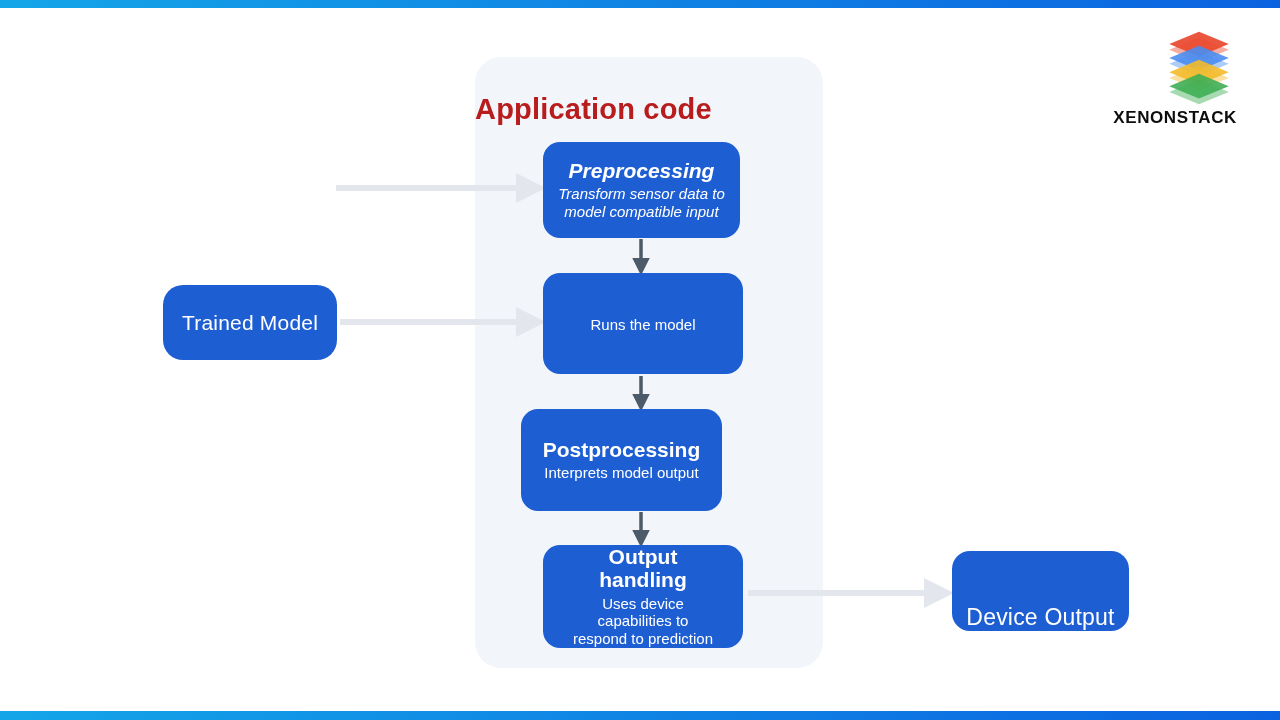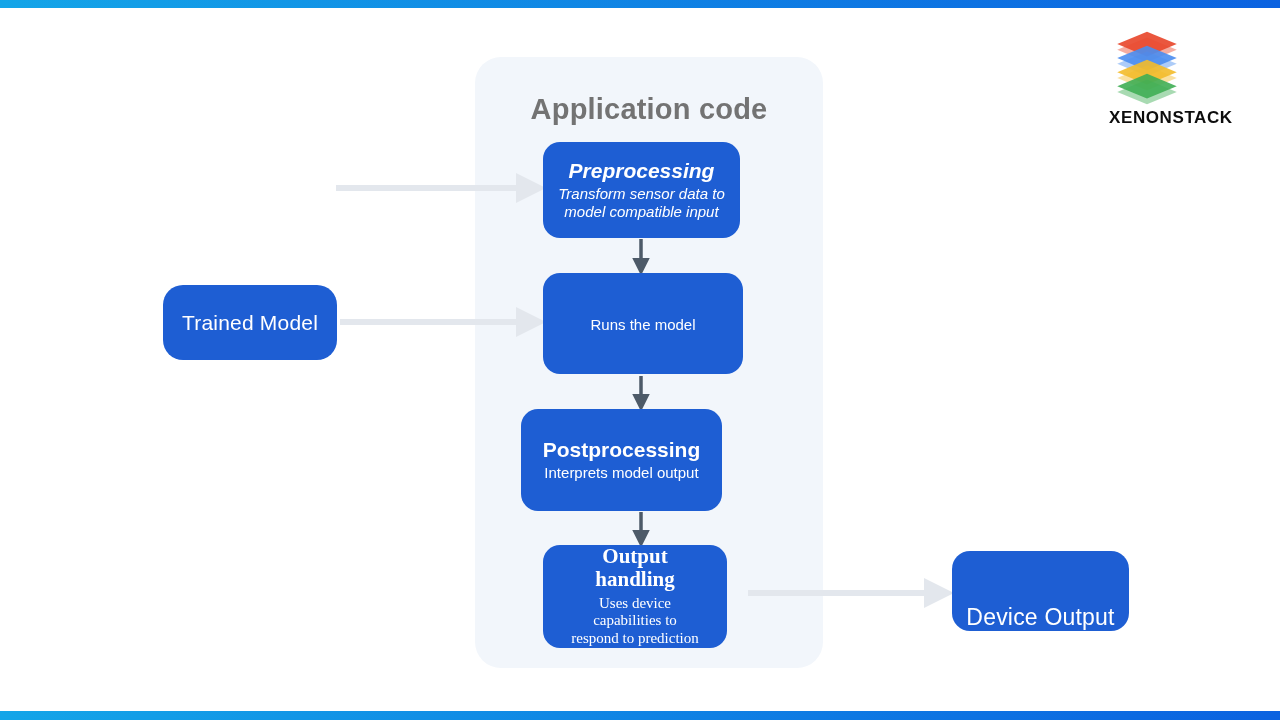--- a/index.html
+++ b/index.html
@@ -9,47 +9,47 @@
   }
   .bar{position:absolute;left:0;width:1280px;background:linear-gradient(90deg,#14a5e8 0%,#0b62e0 100%);}
   .bar-top{top:0;height:8px;}
   .bar-bottom{top:711px;height:9px;}
 
   .panel{
     position:absolute;left:475px;top:57px;width:348px;height:611px;
     background:#f2f6fb;border-radius:26px;
   }
   .panel-title{
-    position:absolute;left:475px;top:93px;width:348px;text-align:center;
-    font-size:29px;font-weight:700;color:#737373;letter-spacing:.2px;
+    position:absolute;left:475px;top:93px;width:348px;
+    font-size:29px;font-weight:700;color:#b91c1c;letter-spacing:.2px;
   }
 
   .bluebox{
     position:absolute;background:#1e5ed3;color:#ffffff;border-radius:17px;
     display:flex;flex-direction:column;align-items:center;justify-content:center;
     text-align:center;box-sizing:border-box;
   }
   .step-title{font-size:21px;font-weight:700;line-height:1.1;}
   .step-desc{font-size:15px;line-height:1.18;margin-top:3px;}
   .side-label{font-size:21px;font-weight:400;letter-spacing:.2px;}
 
   .step-0{left:543px;top:142px;width:197px;height:96px;padding:0 14px;font-style:italic;}
   .step-1{left:543px;top:273px;width:200px;height:101px;padding:0 6px;}
   .step-2{left:521px;top:409px;width:201px;height:102px;padding:0 10px;}
-  .step-3{left:543px;top:545px;width:184px;height:103px;padding:0 26px;font-family:Liberation Serif, serif;}
+  .step-3{left:543px;top:545px;width:200px;height:103px;padding:0 26px;}
 
   .sensor-box{left:168px;top:150px;width:164px;height:75px;border-radius:20px;}
   .trained-box{left:163px;top:285px;width:174px;height:75px;border-radius:20px;}
   .device-box{left:952px;top:551px;width:177px;height:80px;border-radius:18px;font-size:23px;justify-content:flex-end;}
 
   .arrows{position:absolute;left:0;top:0;width:1280px;height:720px;pointer-events:none;}
 
   .logo{
     position:absolute;left:1109px;top:30px;width:128px;
-    display:flex;flex-direction:column;align-items:flex-start;
+    display:flex;flex-direction:column;align-items:flex-end;
   }
   .logo svg{width:76px;height:76px;display:block;}
   .logo-text{
     margin-top:2px;font-size:17px;font-weight:700;color:#0d0d0d;letter-spacing:.6px;
   }
 </style>
 </head>
 <body>
 
 <div class="stage">

